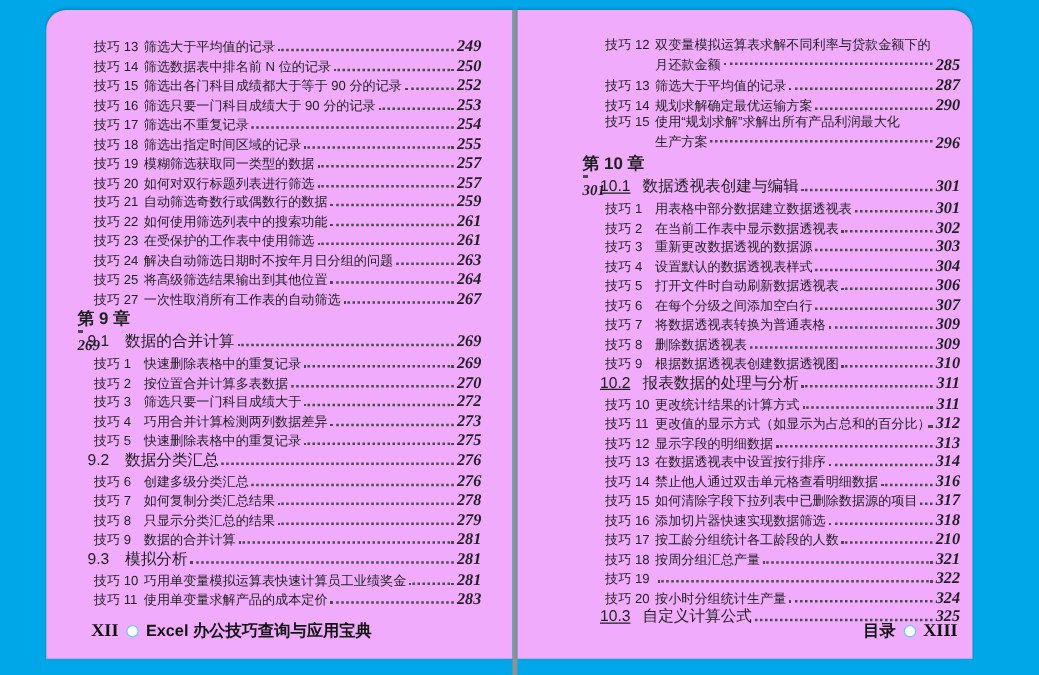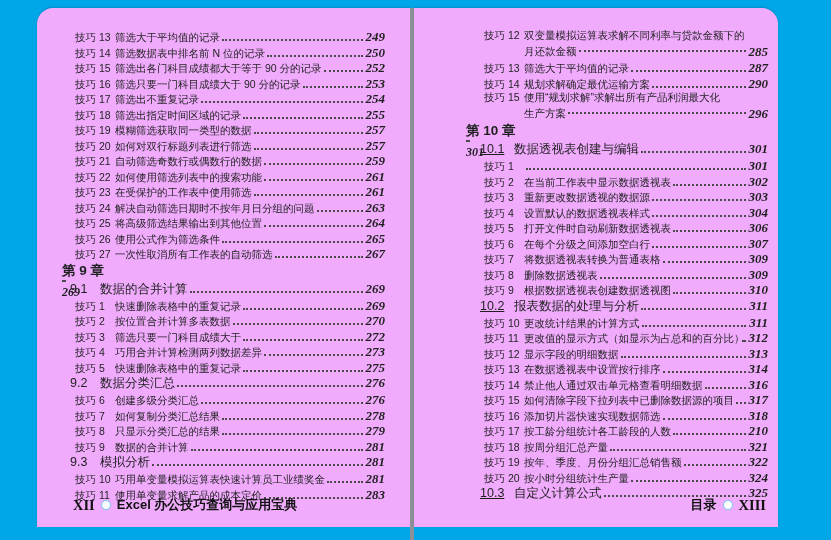--- a/index.html
+++ b/index.html
@@ -129,26 +129,20 @@
           <span class="leader"></span>
           <span class="pg">263</span>
         </div>
         <div class="row tip">
           <span class="label">技巧 25</span>
           <span class="title">将高级筛选结果输出到其他位置</span>
           <span class="leader"></span>
           <span class="pg">264</span>
         </div>
         <div class="row tip">
-          <span class="label">技巧 26</span>
-          <span class="title">使用公式作为筛选条件</span>
-          <span class="leader"></span>
-          <span class="pg">265</span>
-        </div>
-        <div class="row tip">
           <span class="label">技巧 27</span>
           <span class="title">一次性取消所有工作表的自动筛选</span>
           <span class="leader"></span>
           <span class="pg">267</span>
         </div>
         <div class="row chapter">
           <span class="label">第 9 章</span>
           <span class="title">表格数据的分析</span>
           <span class="leader"></span>
           <span class="pg">269</span>
@@ -286,20 +280,21 @@
           <span class="pg">301</span>
         </div>
         <div class="row section">
           <span class="label">10.1</span>
           <span class="title">数据透视表创建与编辑</span>
           <span class="leader"></span>
           <span class="pg">301</span>
         </div>
         <div class="row tip">
           <span class="label">技巧 1</span>
+          <span class="title">用表格中部分数据建立数据透视表</span>
           <span class="leader"></span>
           <span class="pg">301</span>
         </div>
         <div class="row tip">
           <span class="label">技巧 2</span>
           <span class="title">在当前工作表中显示数据透视表</span>
           <span class="leader"></span>
           <span class="pg">302</span>
         </div>
         <div class="row tip">
@@ -399,21 +394,20 @@
           <span class="pg">210</span>
         </div>
         <div class="row tip">
           <span class="label">技巧 18</span>
           <span class="title">按周分组汇总产量</span>
           <span class="leader"></span>
           <span class="pg">321</span>
         </div>
         <div class="row tip">
           <span class="label">技巧 19</span>
-          <span class="title">按年、季度、月份分组汇总销售额</span>
           <span class="leader"></span>
           <span class="pg">322</span>
         </div>
         <div class="row tip">
           <span class="label">技巧 20</span>
           <span class="title">按小时分组统计生产量</span>
           <span class="leader"></span>
           <span class="pg">324</span>
         </div>
         <div class="row section">

